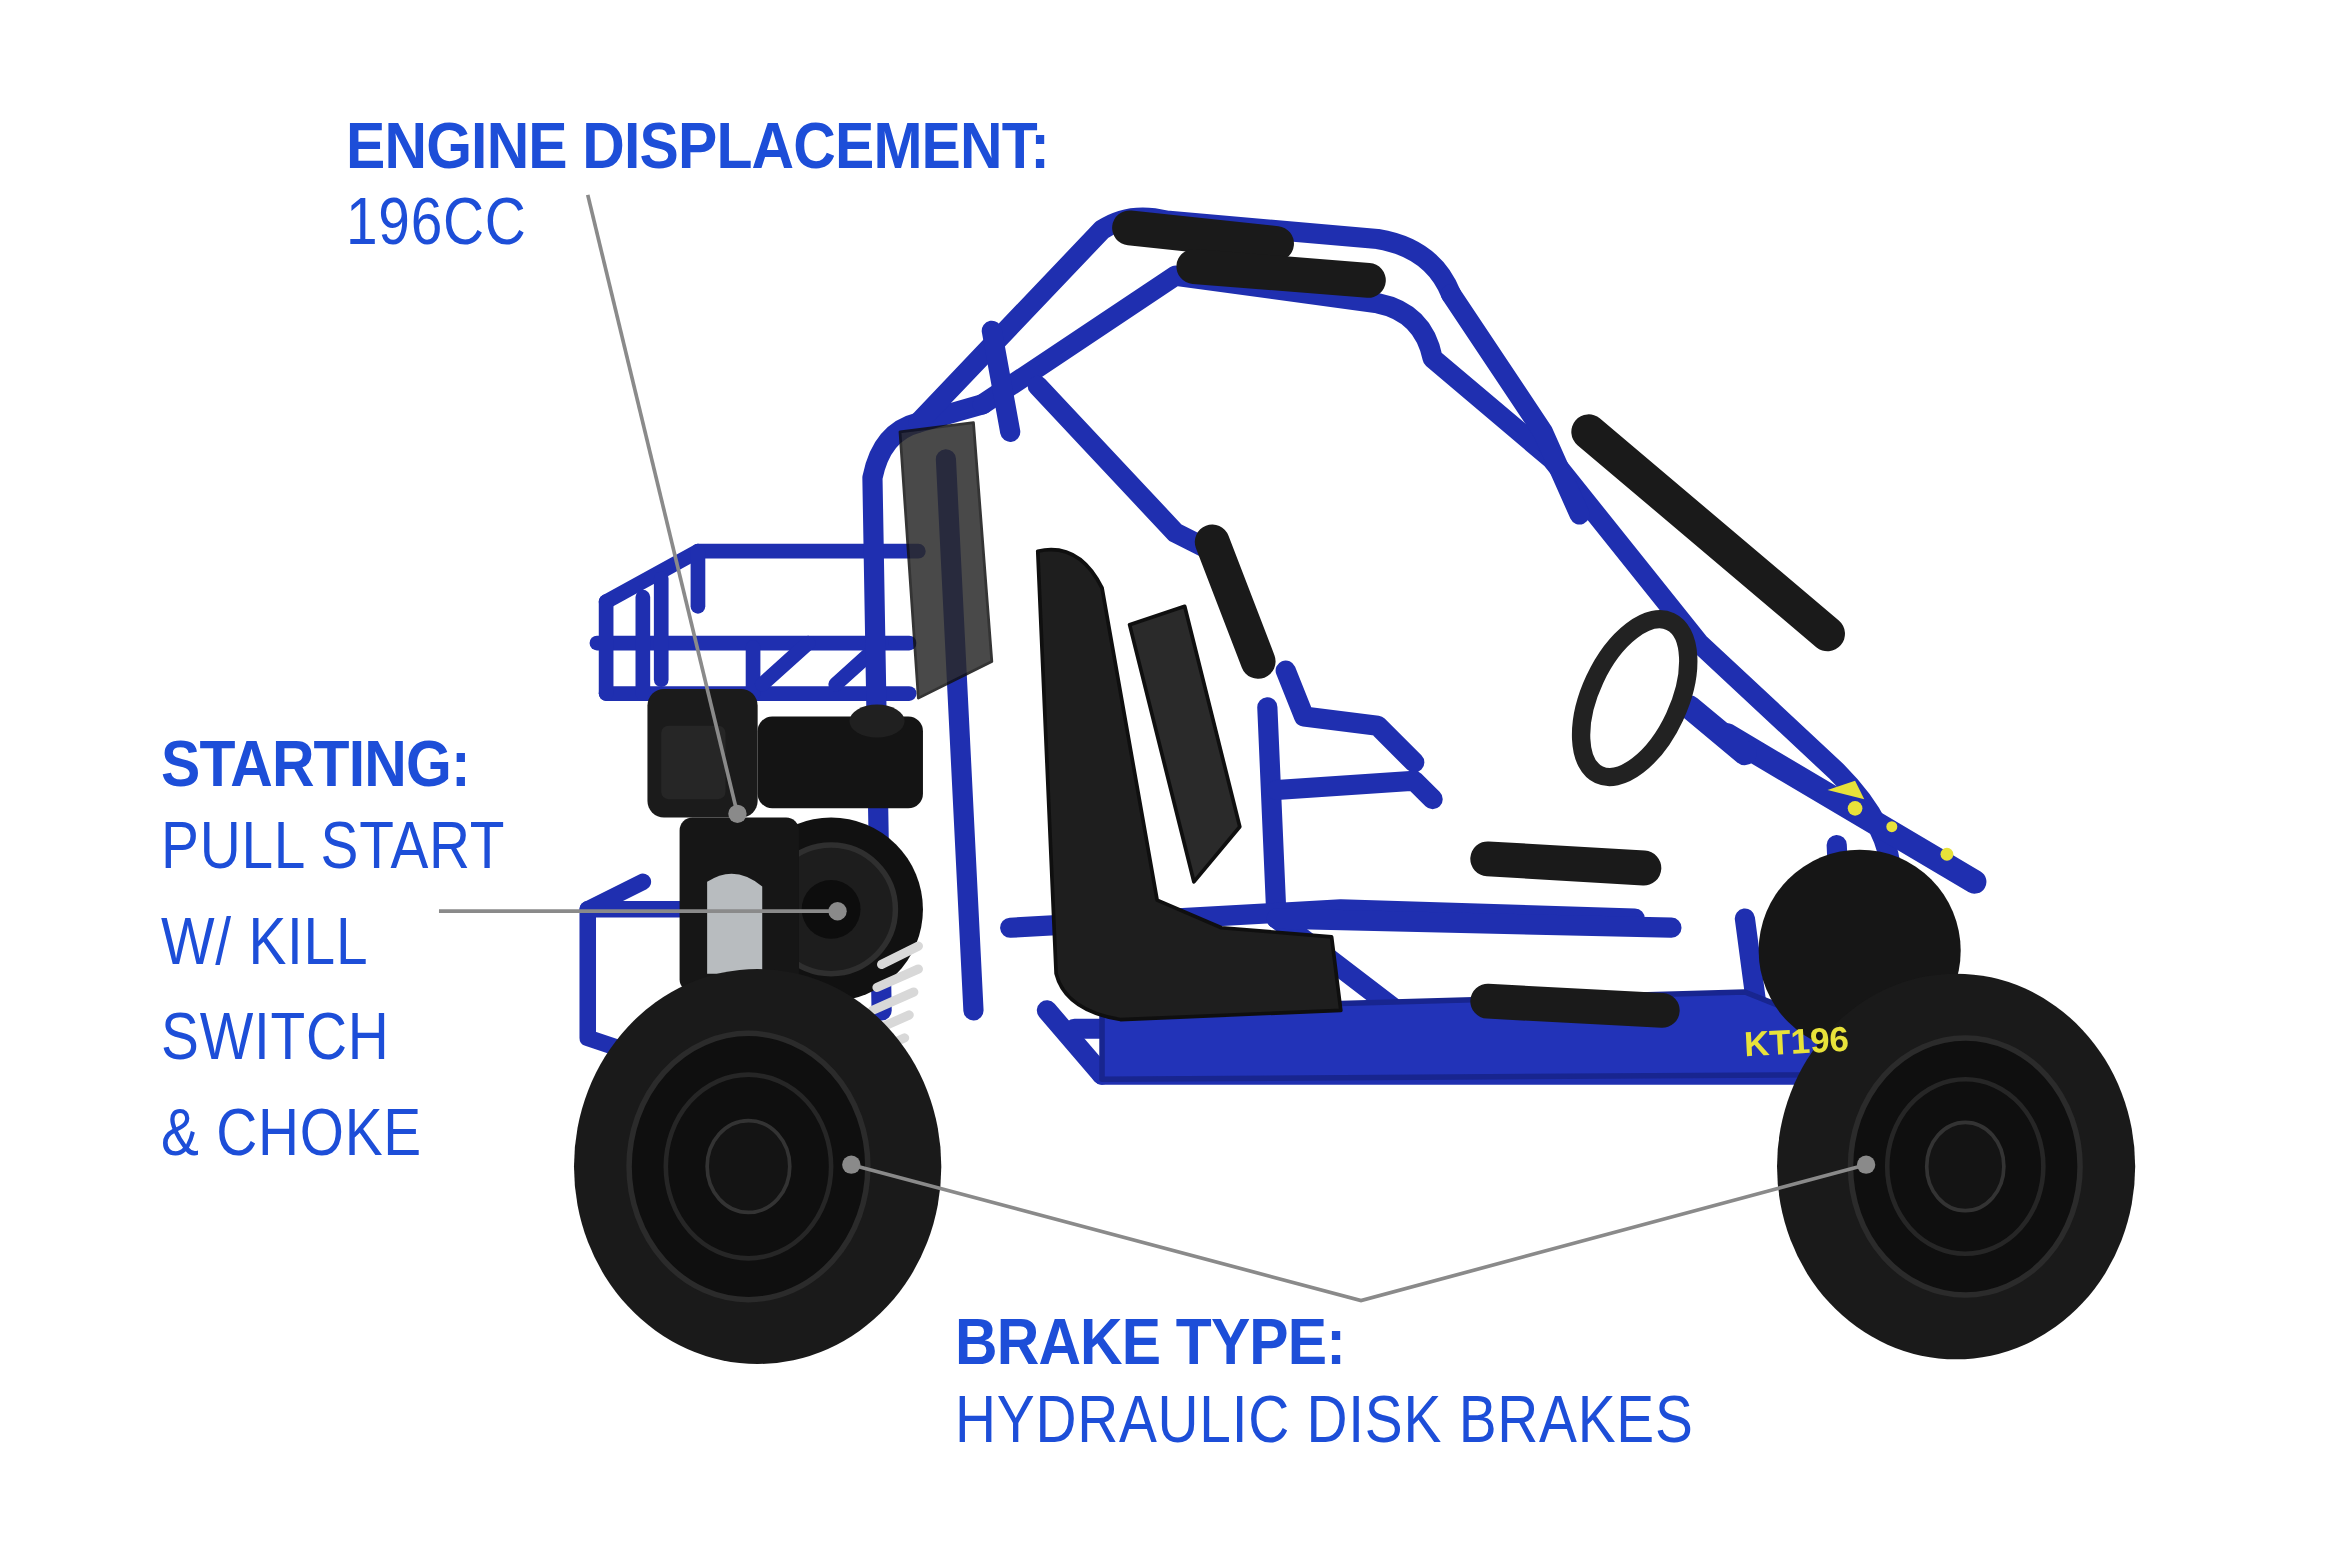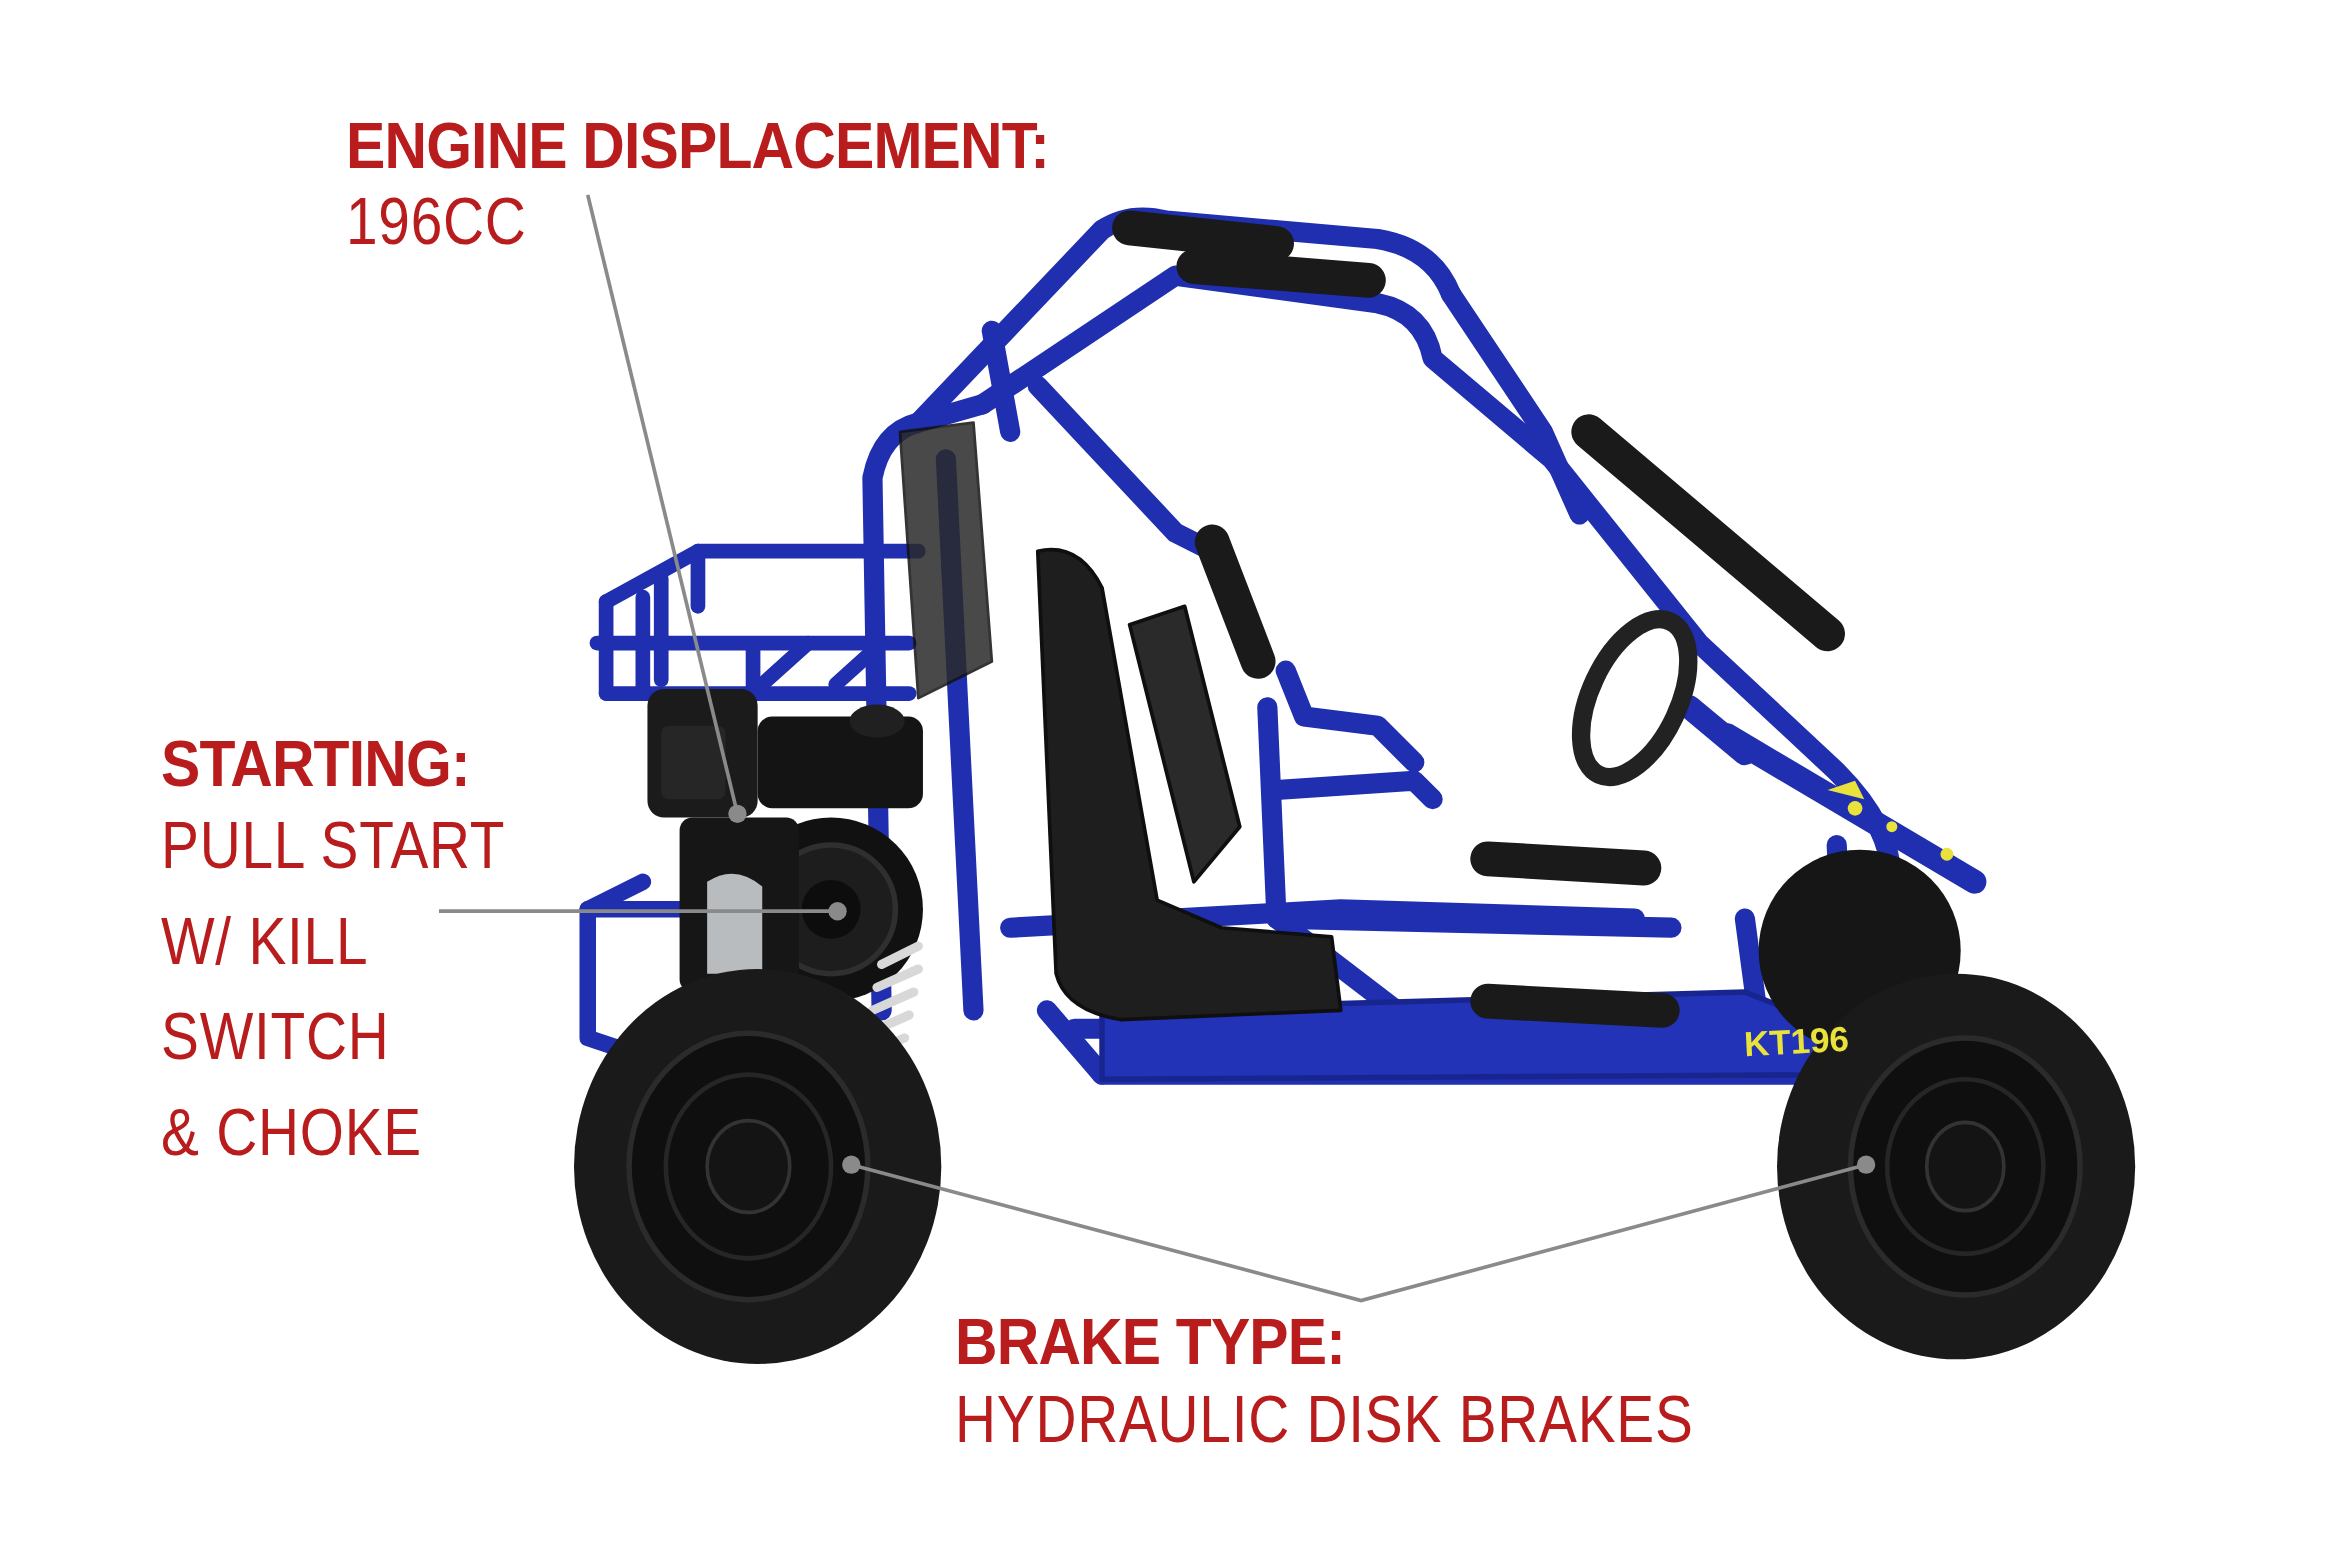--- a/index.html
+++ b/index.html
@@ -1,19 +1,19 @@
 <!DOCTYPE html>
 <html style="font-size:14.7px"><head>
 <meta charset="utf-8">
 <style>
   html, body { margin: 0; padding: 0; background: #ffffff; }
   body { width: 2351px; height: 1568px; position: relative; overflow: hidden; }
   .stage { position: absolute; left: 0; top: 0; width: 2351px; height: 1568px; }
   .product-art { position: absolute; left: 0; top: 0; width: 2351px; height: 1568px; }
-  .callout { position: absolute; color: #b91c1c; font-family: "Liberation Sans", "DejaVu Sans", sans-serif; text-transform: uppercase; }
+  .callout { position: absolute; color: #1d4ed8; font-family: "Liberation Sans", "DejaVu Sans", sans-serif; text-transform: uppercase; }
   .callout .label { font-weight: 700; font-size: 64px; line-height: 1; letter-spacing: -0.9px; transform: scaleX(0.92); transform-origin: left; white-space: nowrap; }
   .callout .value { font-weight: 400; font-size: 66px; line-height: 94px; letter-spacing: 0.9px; transform: scaleX(0.86); transform-origin: left; white-space: nowrap; }
   #callout-engine { left: 346px; top: 114px; }
   #callout-engine .value { margin-top: 7.3px; line-height: 73px; }
   #callout-starting { left: 161px; top: 732px; }
   #callout-starting .value { margin-top: 1.8px; }
   #callout-brake { left: 955px; top: 1310px; }
   #callout-brake .value { margin-top: 3.7px; line-height: 83px; }
   .leader { position: absolute; left: 0; top: 0; width: 2351px; height: 1568px; pointer-events: none; }
 </style>

